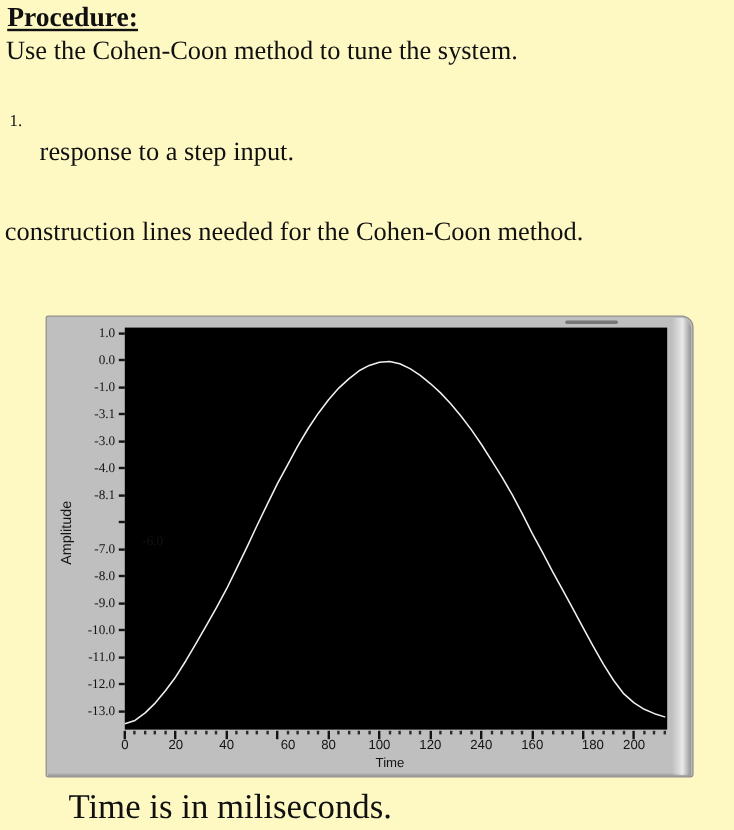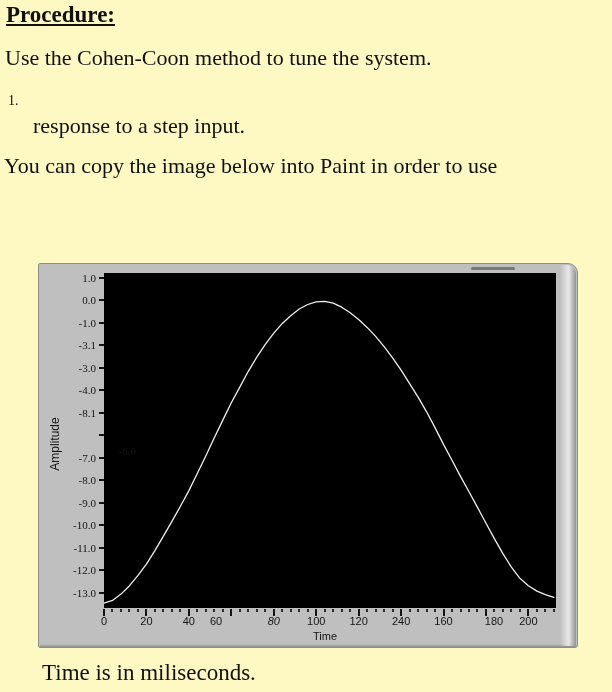--- a/index.html
+++ b/index.html
@@ -17,37 +17,37 @@
   }
   .title .underlined{
     text-decoration:underline;
     padding-right:14px;
   }
   .para{
     position:absolute;
     font-size:22px;line-height:27px;
     white-space:nowrap;
   }
-  .p1{left:5px;top:44px;text-align:right;}
+  .p1{left:5px;top:28px;text-align:right;}
   .listrow{
     position:absolute;left:8px;top:84px;
     display:flex;align-items:baseline;
     font-size:22px;line-height:28px;
   }
   .listmarker{
     font-size:14px;
     width:16px;
     flex:0 0 auto;
   }
   .listtext{white-space:nowrap;}
   .listtext .line2{padding-left:9px;}
   .p2{left:4px;top:152px;}
   .caption{
-    position:absolute;left:42px;top:659px;
-    font-size:23px;line-height:28px;white-space:nowrap;
+    position:absolute;left:57px;top:659px;
+    font-size:29px;line-height:28px;white-space:nowrap;
   }
 
   
   .graph-panel{
     position:absolute;left:38px;top:263px;
     width:540px;height:385px;
     background:#bfbfbf;
     border:1px solid #8d8d8d;
     border-radius:2px 10px 3px 2px;
     box-sizing:border-box;
@@ -123,21 +123,22 @@
 
   <div class="listrow">
     <span class="listmarker">1.</span>
     <span class="listtext">
       <br>
       <span class="line2">response to a step input.</span>
     </span>
   </div>
 
   <div class="para p2">
-    <span>You can copy the image below into Paint in order to use</span><br>
+    <br>
+    <span>construction lines needed for the Cohen-Coon method.</span>
   </div>
 
   <div class="graph-panel" id="graph-panel">
     <div class="y-axis-title">Amplitude</div>
     <div class="legend-artifact"></div>
     <div class="plot">
       <svg id="curve-svg" width="452" height="335" viewBox="0 0 452 335">
         <polyline id="curve-polyline" fill="none" stroke-width="1.3" stroke-linejoin="round" stroke-linecap="round" points="0.0,330.1 8.5,327.4 17.0,321.1 25.5,312.7 34.0,302.4 42.4,291.1 50.9,277.6 59.4,263.2 67.9,248.4 76.4,233.3 84.9,217.6 93.4,200.2 101.9,182.7 110.3,164.7 118.8,147.1 127.3,129.8 135.8,114.1 144.3,98.3 152.8,84.1 161.3,71.3 169.8,60.1 178.3,50.4 186.7,42.7 195.2,36.0 203.7,31.5 212.2,28.8 220.7,28.3 229.2,30.1 237.7,34.2 246.2,39.8 254.6,46.6 263.1,54.4 271.6,63.4 280.1,73.6 288.6,84.8 297.1,97.2 305.6,110.7 314.1,124.2 322.6,138.8 331.0,154.6 339.5,171.4 348.0,187.2 356.5,203.4 365.0,218.7 373.5,234.4 382.0,250.2 390.5,265.9 398.9,280.6 407.4,294.1 415.9,305.3 424.4,312.7 432.9,318.1 441.4,321.7 449.9,324.4" stroke="#efefef"></polyline>
       </svg>
     </div>
@@ -172,23 +173,23 @@
       <div class="ytick-mark" style="top: 305.428px;"></div>
       <div class="ytick-label" style="top: 321.926px;">-13.0</div>
       <div class="ytick-mark" style="top: 327.926px;"></div>
       <div class="xtick-major" style="left: 64px;"></div>
       <div class="xtick-label" style="left: 65px;">0</div>
       <div class="xtick-major" style="left: 106.441px;"></div>
       <div class="xtick-label" style="left: 107.441px;">20</div>
       <div class="xtick-major" style="left: 148.883px;"></div>
       <div class="xtick-label" style="left: 149.883px;">40</div>
       <div class="xtick-major" style="left: 191.324px;"></div>
-      <div class="xtick-label" style="left: 177px;">60</div>
+      <div class="xtick-label" style="left: 201px;">60</div>
       <div class="xtick-major" style="left: 233.765px;"></div>
-      <div class="xtick-label" style="left: 234.765px; font-style: italic;">80</div>
+      <div class="xtick-label" style="left: 234.765px;">80</div>
       <div class="xtick-major" style="left: 276.207px;"></div>
       <div class="xtick-label" style="left: 277.207px;">100</div>
       <div class="xtick-major" style="left: 318.648px;"></div>
       <div class="xtick-label" style="left: 319.648px;">120</div>
       <div class="xtick-major" style="left: 361.089px;"></div>
       <div class="xtick-label" style="left: 362.089px;">240</div>
       <div class="xtick-major" style="left: 403.531px;"></div>
       <div class="xtick-label" style="left: 404.531px;">160</div>
       <div class="xtick-major" style="left: 445.972px;"></div>
       <div class="xtick-label" style="left: 455px;">180</div>

